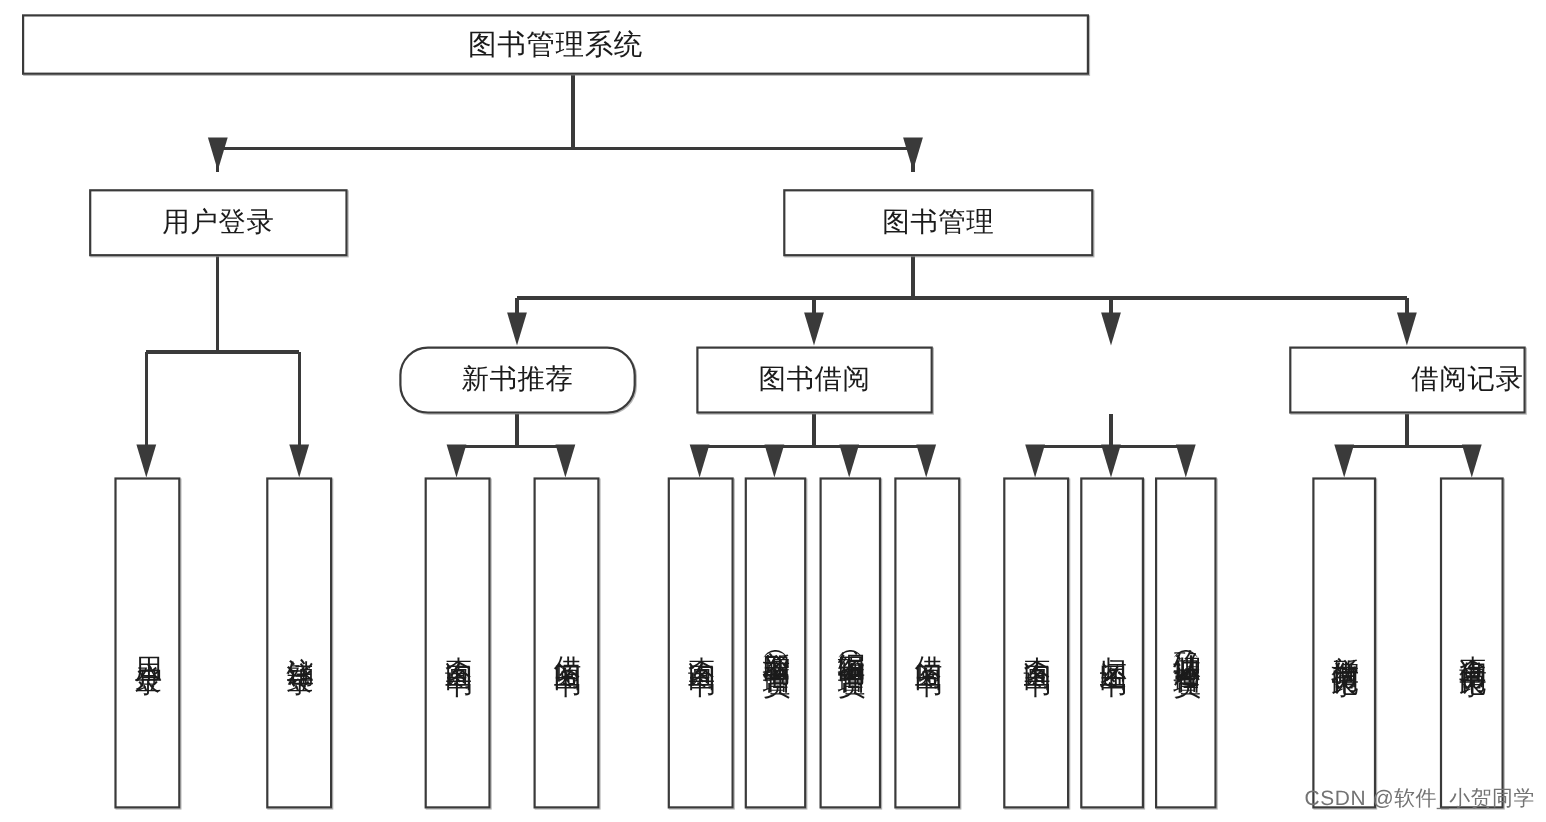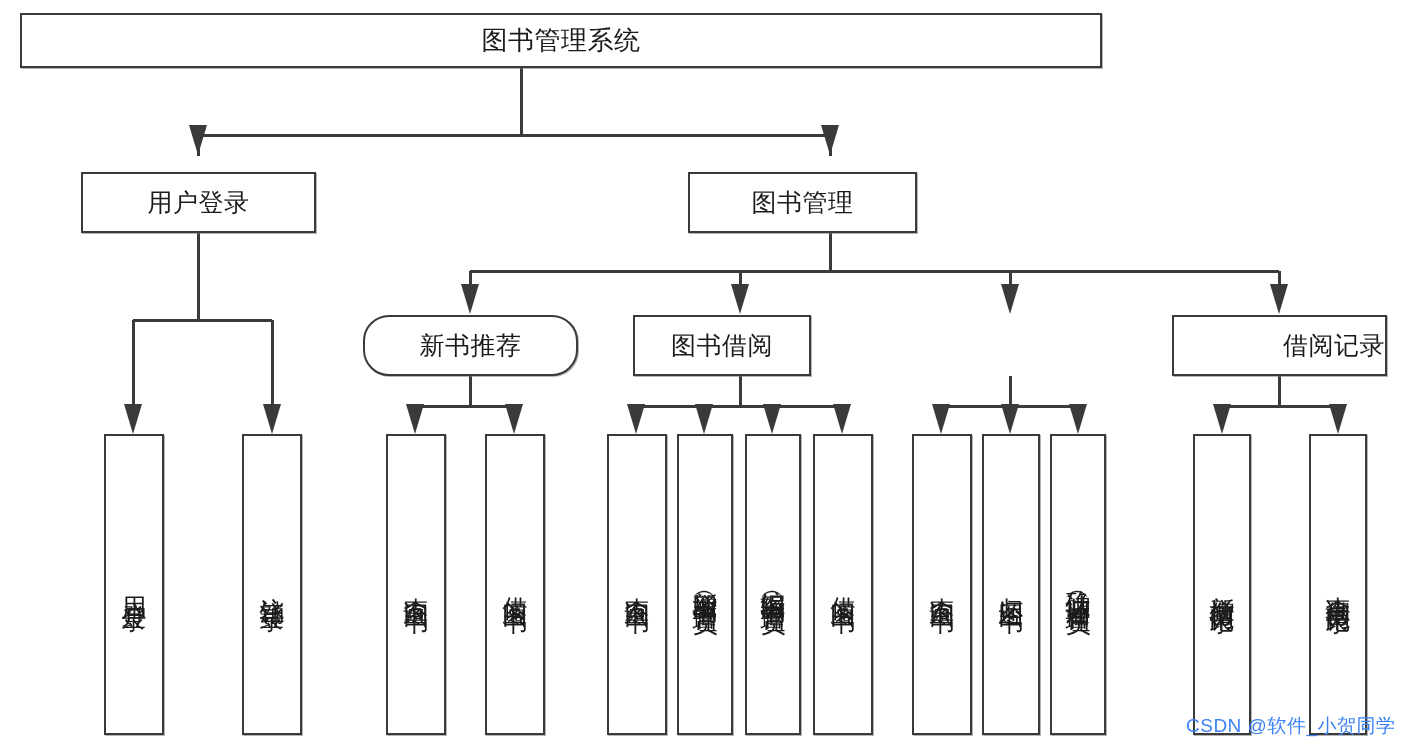--- a/index.html
+++ b/index.html
@@ -66,21 +66,21 @@
     max-height: 100%;
   }
   .v-node.tall .lbl {
     letter-spacing: 3px;
   }
   .watermark {
     position: absolute;
     left: 1186px;
     top: 713px;
     font-size: 19px;
-    color: #3b82f6;
+    color: #737373;
     letter-spacing: 0.5px;
     white-space: pre;
     user-select: none;
   }
 </style>
 </head>
 <body>
 
 <div id="canvas">
 
@@ -147,37 +147,37 @@
       <polygon points="772,434 763,404 781,404"></polygon>
       <polygon points="842,434 833,404 851,404"></polygon>
       <polygon points="941,434 932,404 950,404"></polygon>
       <polygon points="1010,434 1001,404 1019,404"></polygon>
       <polygon points="1078,434 1069,404 1087,404"></polygon>
       <polygon points="1222,434 1213,404 1231,404"></polygon>
       <polygon points="1338,434 1329,404 1347,404"></polygon>
     </g>
   </svg>
 
-  <div class="node h-node h-root" style="left:20px; top:13px; width:1082px; height:55px;">
+  <div class="node h-node h-root" style="left:20px; top:13px; width:970px; height:55px;">
     <span class="lbl">图书管理系统</span>
   </div>
 
   <div class="node h-node" style="left:81px; top:172px; width:235px; height:61px;">
     <span class="lbl">用户登录</span>
   </div>
 
-  <div class="node h-node" style="left:688px; top:172px; width:229px; height:61px;">
+  <div class="node h-node" style="left:712px; top:172px; width:282px; height:61px;">
     <span class="lbl">图书管理</span>
   </div>
 
   <div class="node h-node" style="left:363px; top:315px; width:215px; height:61px;border-radius:26px;">
     <span class="lbl">新书推荐</span>
   </div>
 
-  <div class="node h-node" style="left:633px; top:315px; width:178px; height:61px;">
+  <div class="node h-node" style="left:633px; top:315px; width:215px; height:61px;">
     <span class="lbl">图书借阅</span>
   </div>
 
 
   <div class="node h-node" style="left:1172px; top:315px; width:215px; height:61px;justify-content:flex-end;">
     <span class="lbl">借阅记录</span>
   </div>
 
   <div class="node v-node" style="left:104px; top:434px; width:60px; height:301px;">
     <span class="lbl">用户登录</span>

